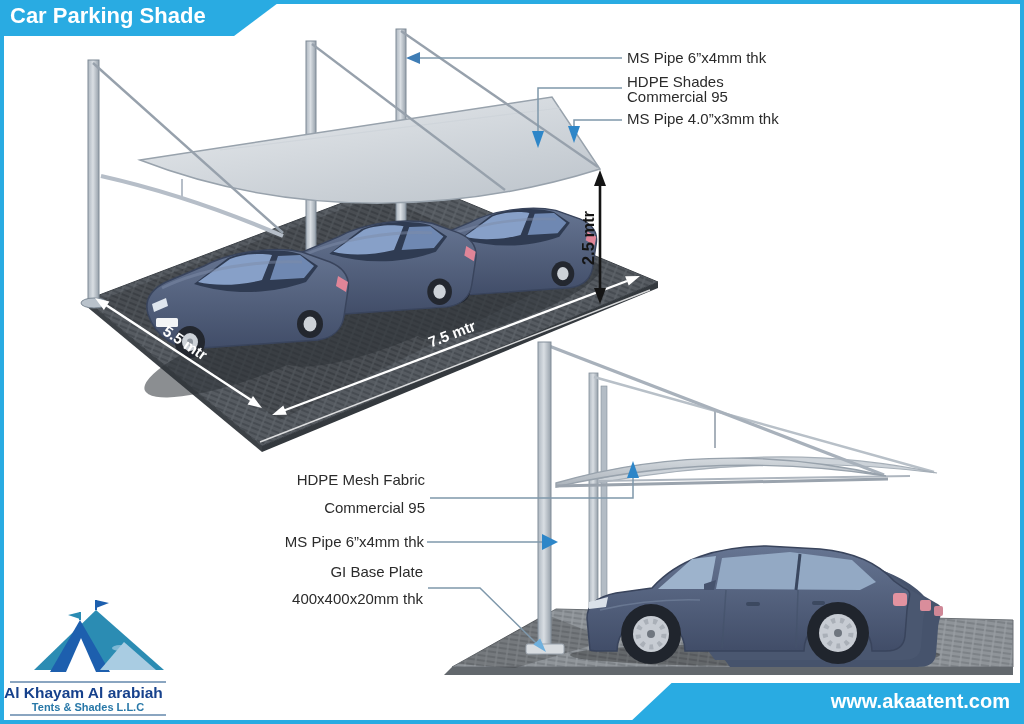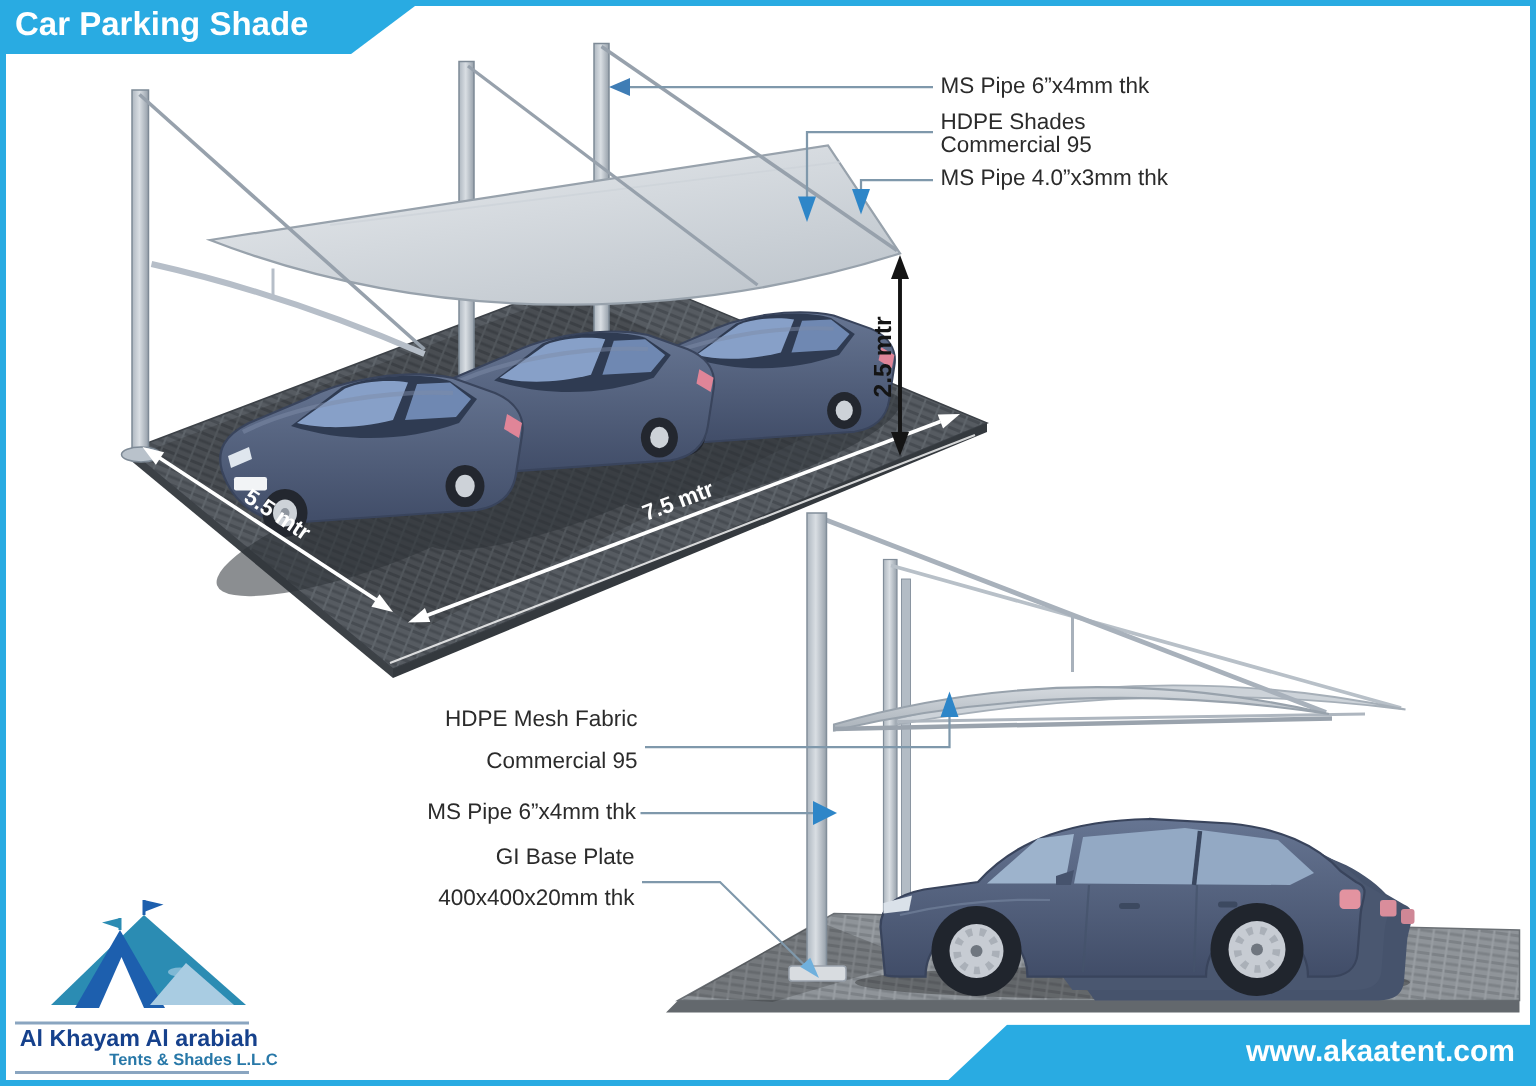--- a/index.html
+++ b/index.html
@@ -9,22 +9,22 @@
   .label{position:absolute;font-weight:normal;font-size:15px;line-height:16px;color:#2b2b2b;white-space:nowrap;}
   .r{text-align:right;}
   #header-banner{position:absolute;left:0;top:0;width:282px;height:36px;background:#29abe2;
      clip-path:polygon(0 0,100% 0,83% 100%,0 100%);}
   #header-banner .t{position:absolute;left:10px;top:3px;font-size:22px;font-weight:bold;color:#ffffff;}
   #footer-banner{position:absolute;left:628px;top:683px;width:396px;height:41px;background:#29abe2;
      clip-path:polygon(11% 0,100% 0,100% 100%,0 100%);}
   #footer-banner .t{position:absolute;right:14px;top:7px;font-size:20px;font-weight:bold;color:#ffffff;}
   #page-border{position:absolute;left:0;top:0;width:1016px;height:716px;border:4px solid #29abe2;pointer-events:none;}
   #logo{position:absolute;left:4px;top:590px;width:168px;height:130px;}
-  #logo .company{position:absolute;left:0;top:94px;width:168px;text-align:right;font-size:15.5px;font-weight:bold;color:#16418c;}
-  #logo .tagline{position:absolute;left:0;top:111px;width:168px;text-align:center;font-size:11px;font-weight:bold;color:#2878a8;margin-left:41px;}
+  #logo .company{position:absolute;left:0;top:94px;width:168px;text-align:left;font-size:15.5px;font-weight:bold;color:#16418c;}
+  #logo .tagline{position:absolute;left:0;top:111px;width:168px;text-align:center;font-size:11px;font-weight:bold;color:#2878a8;}
   .rule{position:absolute;left:6px;width:156px;height:2px;background:#8aa5c0;}
   svg text{font-family:"Liberation Sans","DejaVu Sans",sans-serif;}
 </style>
 </head>
 <body>
 
 <div id="canvas">
 
 <svg id="scene" width="1024" height="724" viewBox="0 0 1024 724">
   <defs>

